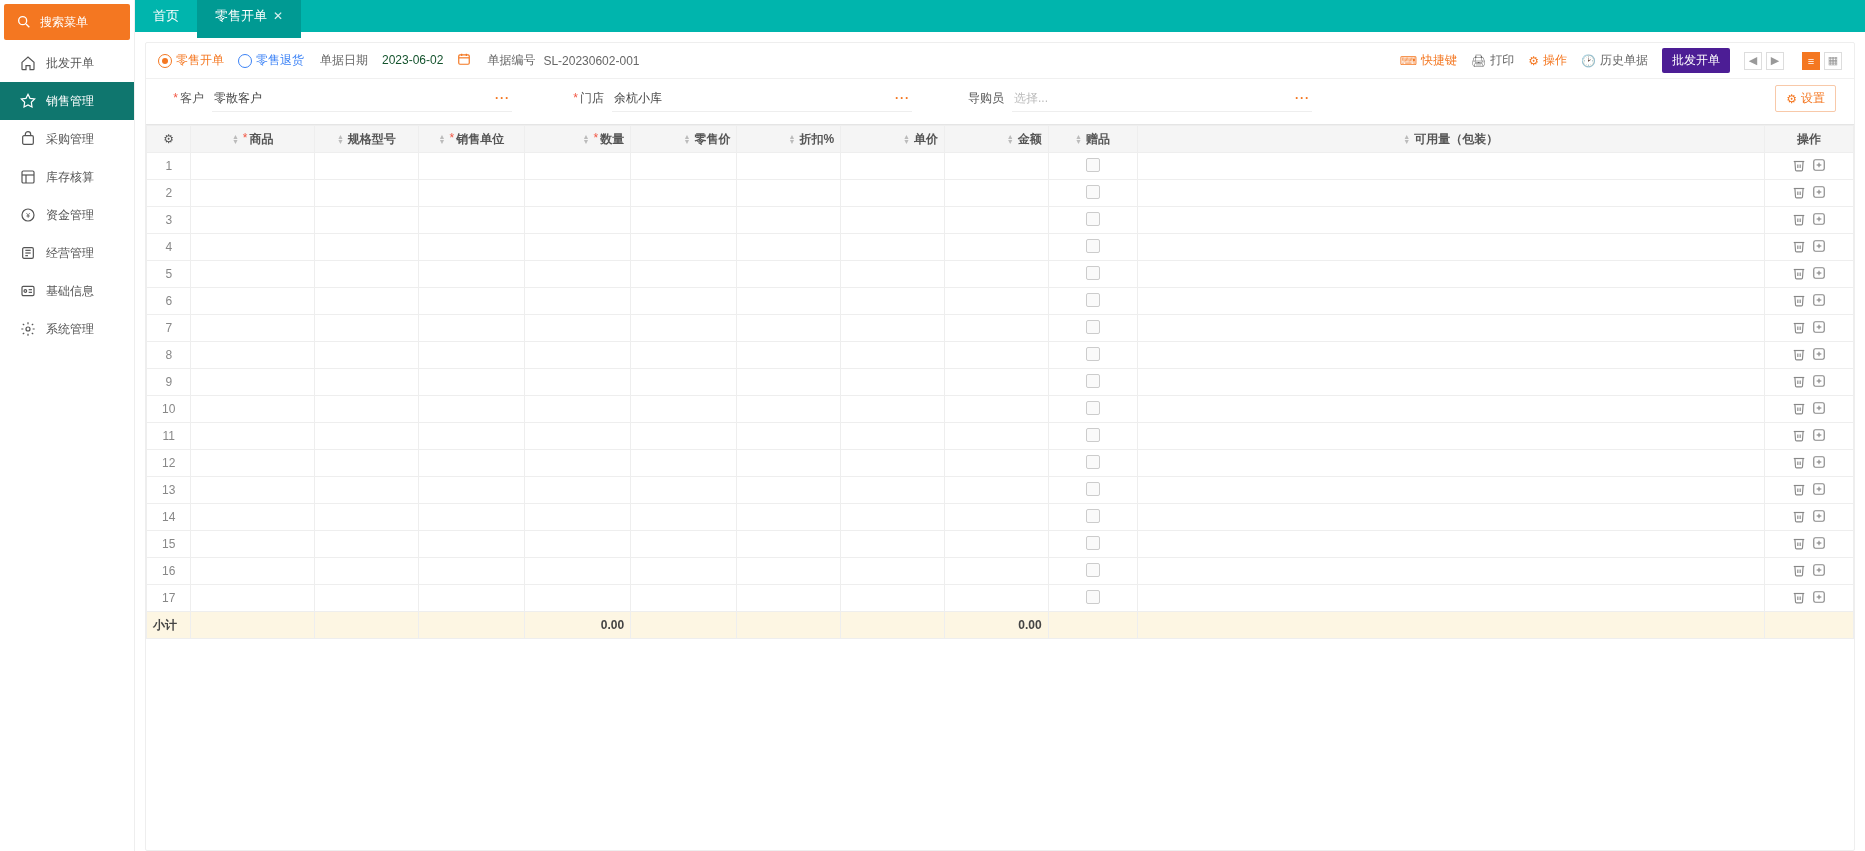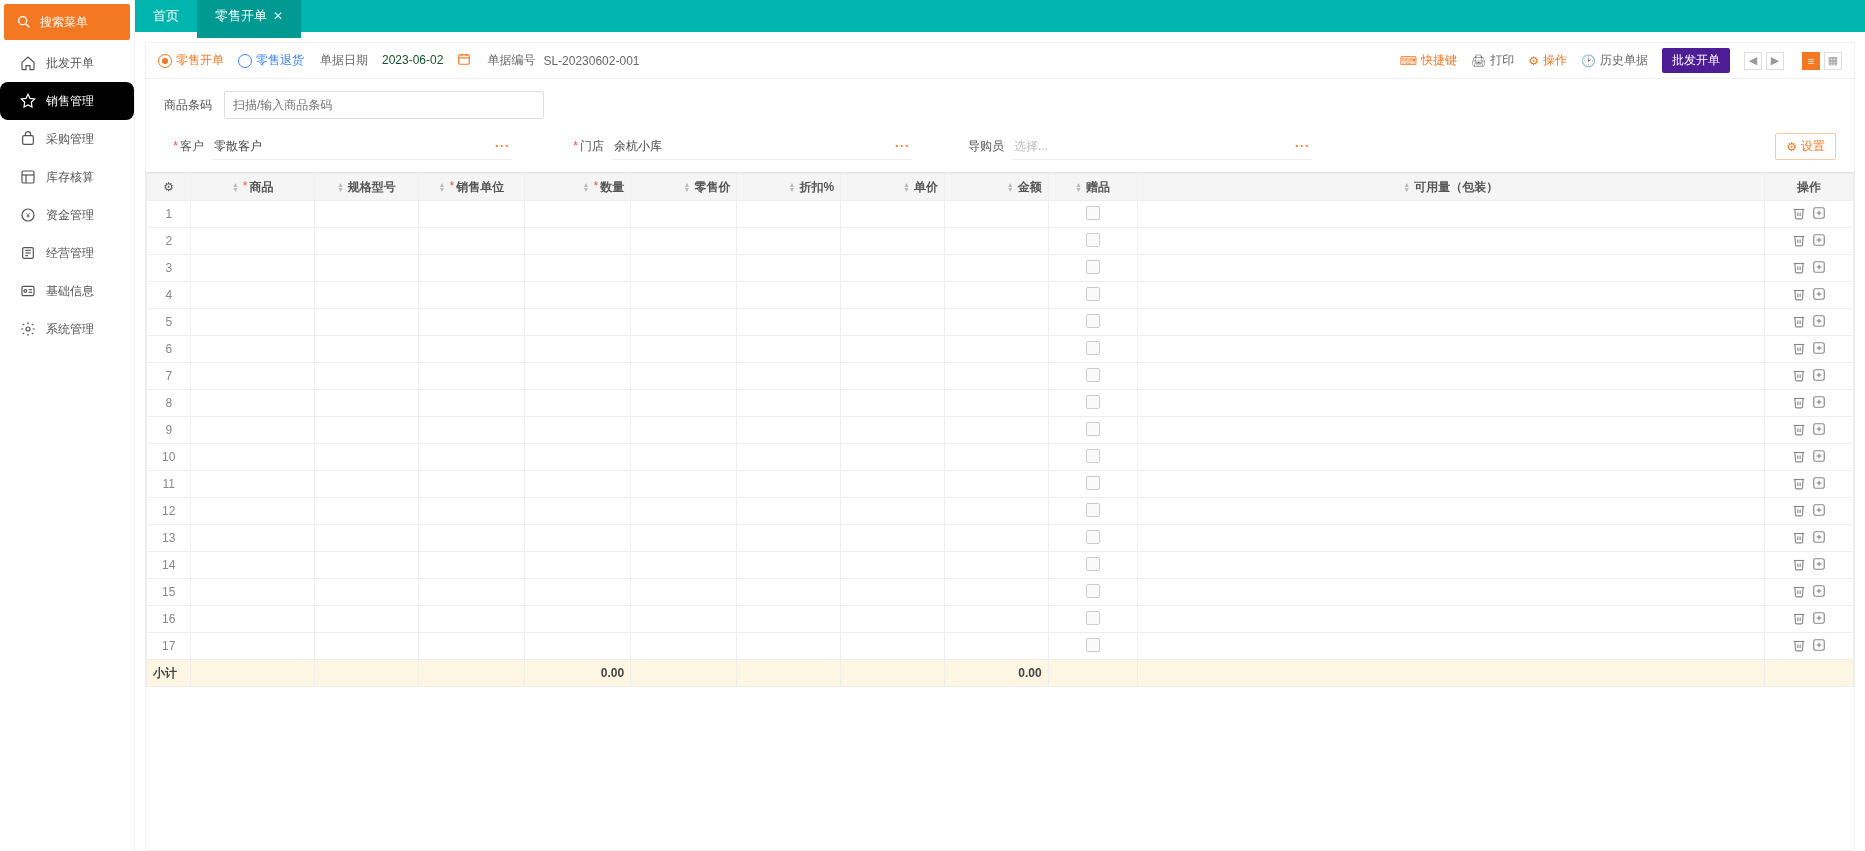--- a/index.html
+++ b/index.html
@@ -4,21 +4,21 @@
 <style>
 * { box-sizing: border-box; margin: 0; padding: 0; }
 body { font-family: "Microsoft YaHei", -apple-system, sans-serif; font-size: 12px; color: #333; background: #fff; overflow: hidden; }
 .app { display: flex; height: 851px; width: 1865px; }
 
 
 .sidebar { width: 135px; background: #fff; display: flex; flex-direction: column; border-right: 1px solid #eee; }
 .search-menu { height: 36px; background: #f47721; color: #fff; display: flex; align-items: center; padding: 0 12px; gap: 8px; margin: 4px; border-radius: 2px; cursor: pointer; }
 .search-menu svg { width: 16px; height: 16px; }
 .nav-item { height: 38px; display: flex; align-items: center; padding: 0 20px; gap: 10px; color: #555; cursor: pointer; }
-.nav-item.active { background: #000000; color: #fff; border-radius: 8px; }
+.nav-item.active { background: #0f766e; color: #fff; }
 .nav-icon { width: 16px; height: 16px; display: inline-flex; align-items: center; justify-content: center; }
 
 
 .main { flex: 1; display: flex; flex-direction: column; min-width: 0; }
 .tabs-bar { height: 32px; background: #00b5ad; display: flex; align-items: center; }
 .tab { height: 44px; padding: 0 18px; display: flex; align-items: center; color: #fff; font-size: 13px; cursor: pointer; gap: 6px; }
 .tab.active { background: #009a93; }
 .tab .close { font-size: 12px; opacity: .85; }
 
 
@@ -233,24 +233,20 @@
               <span>◀</span>
               <span>▶</span>
             </span>
             <span class="layout-toggle">
               <span class="on">≡</span>
               <span>▦</span>
             </span>
           </div>
         </div>
 
-        <div class="barcode-row">
-          <label>商品条码</label>
-          <input type="text" placeholder="扫描/输入商品条码" style="">
-        </div>
 
         <div class="filters">
           <div class="field">
             <span class="label"><span class="req">*</span><span>客户</span></span>
             <span class="value">
               <span>零散客户</span>
               <span class="more">···</span>
             </span>
           </div>
           <div class="field">

